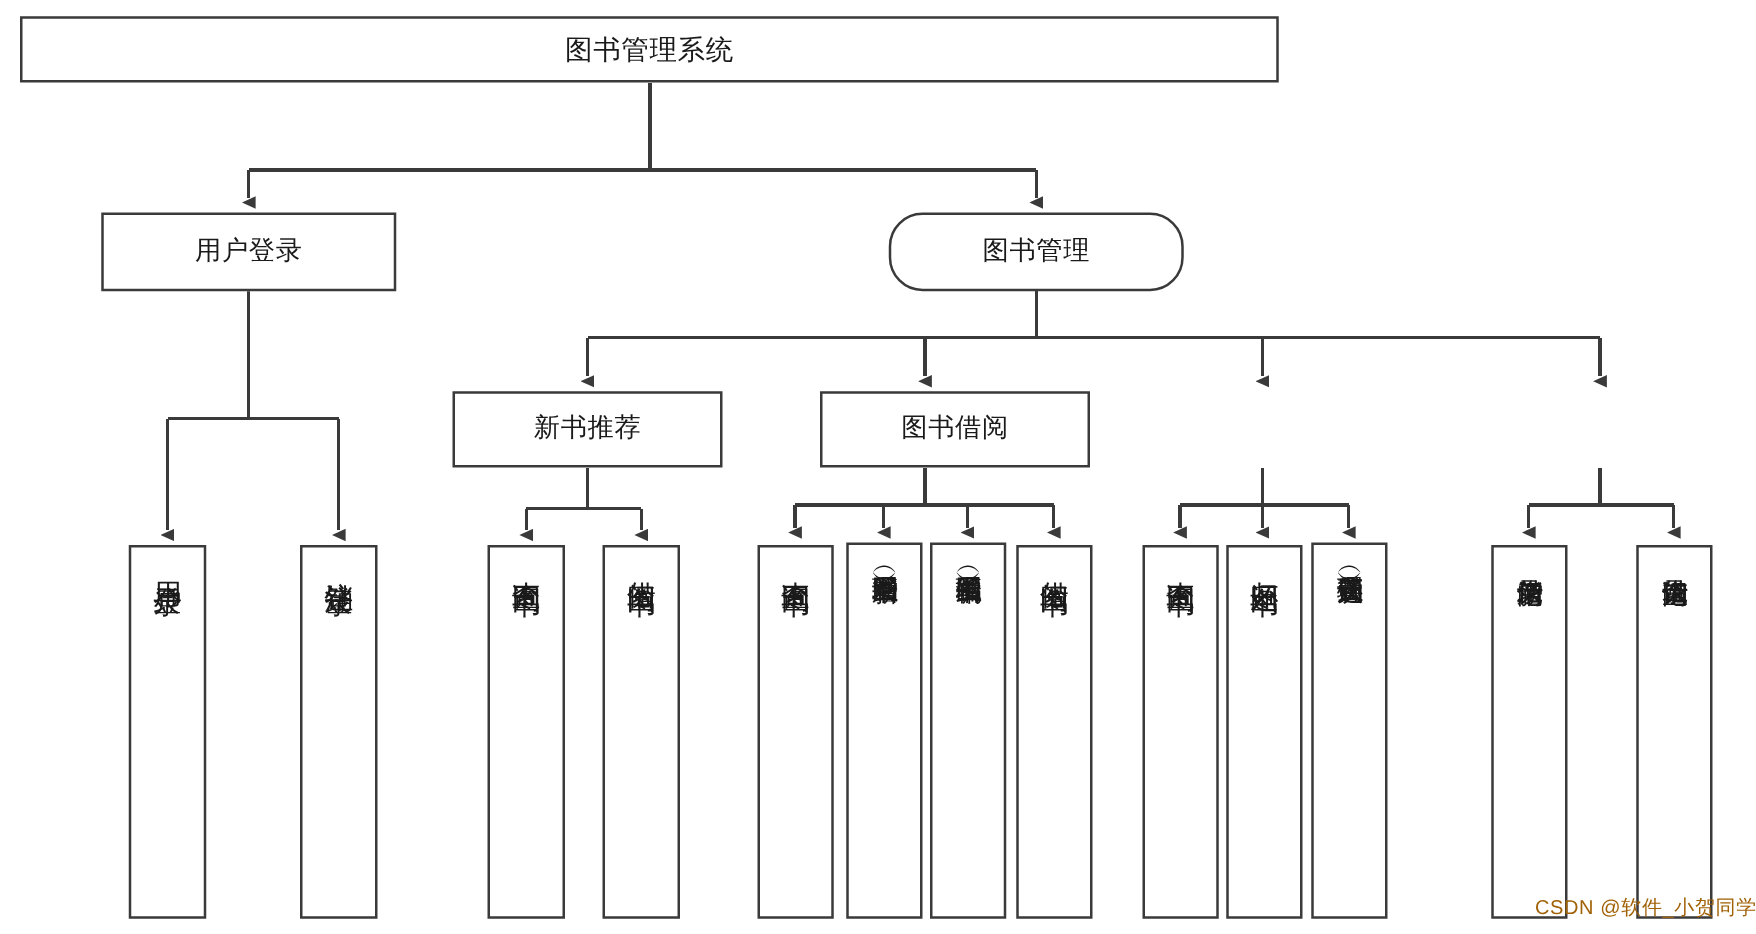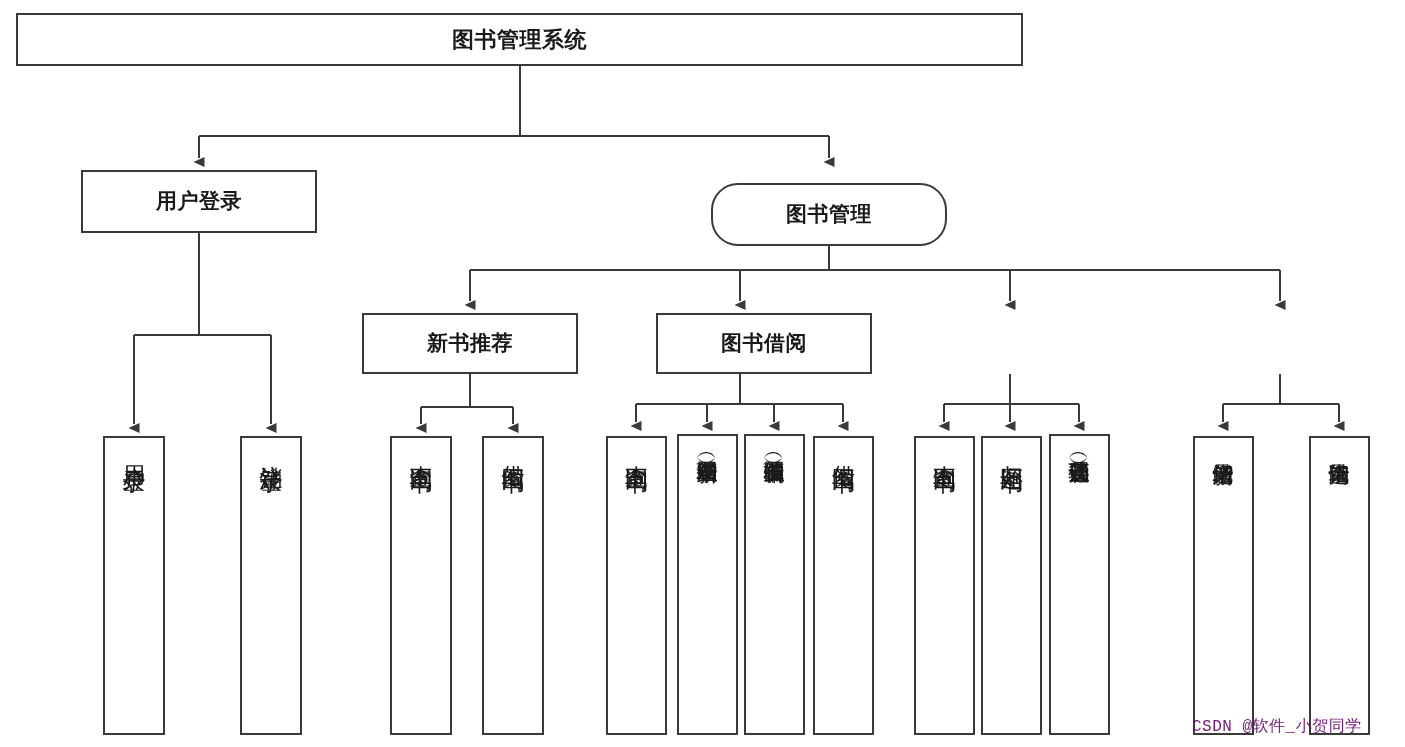--- a/index.html
+++ b/index.html
@@ -39,21 +39,20 @@
   }
   .node .lbl {
     display: block;
     line-height: 1.18;
     letter-spacing: 0.5px;
   }
   
   .node.h .lbl {
     font-size: 21px;
     white-space: nowrap;
-    font-weight: bold;
   }
   .node.root .lbl { font-size: 22px; }
   
   .node.v {
     align-items: flex-start;
     justify-content: center;
     padding-top: 9px;
   }
   .node.v .lbl {
     writing-mode: vertical-rl;
@@ -62,27 +61,27 @@
     line-height: 1.0;
     letter-spacing: 2px;
     white-space: nowrap;
   }
   .node.v.tight .lbl {
     font-size: 21px;
     letter-spacing: 0px;
   }
   #watermark {
     position: absolute;
-    left: 1192px;
+    left: 1228px;
     top: 716px;
     font-size: 16px;
-    color: #701a75;
+    color: #a16207;
     white-space: nowrap;
     letter-spacing: 0.5px;
-    font-family: Liberation Mono, monospace;
+    font-family: Liberation Sans, sans-serif;
   }
 </style>
 </head>
 <body>
 
 <div id="canvas">
 
   <svg id="wires" viewBox="0 0 1405 747" width="1405" height="747" xmlns="http://www.w3.org/2000/svg">
     <defs>
       <marker id="arrow" markerWidth="10" markerHeight="11" refX="1" refY="5.5" orient="auto" markerUnits="userSpaceOnUse">
@@ -135,21 +134,21 @@
     </g>
   </svg>
 
   <div class="node h root" style="left:16px; top:13px; width:1007px; height:53px;">
     <span class="lbl">图书管理系统</span>
   </div>
 
   <div class="node h" style="left:81px; top:170px; width:236px; height:63px;">
     <span class="lbl">用户登录</span>
   </div>
-  <div class="node h" style="left:711px; top:183px; width:236px; height:63px;border-radius:27px;">
+  <div class="node h" style="left:711px; top:170px; width:236px; height:63px;border-radius:27px;">
     <span class="lbl">图书管理</span>
   </div>
 
   <div class="node h" style="left:362px; top:313px; width:216px; height:61px;text-align:center;">
     <span class="lbl">新书推荐</span>
   </div>
   <div class="node h" style="left:632px; top:313px; width:216px; height:61px;margin-left:24px;">
     <span class="lbl">图书借阅</span>
   </div>
 

